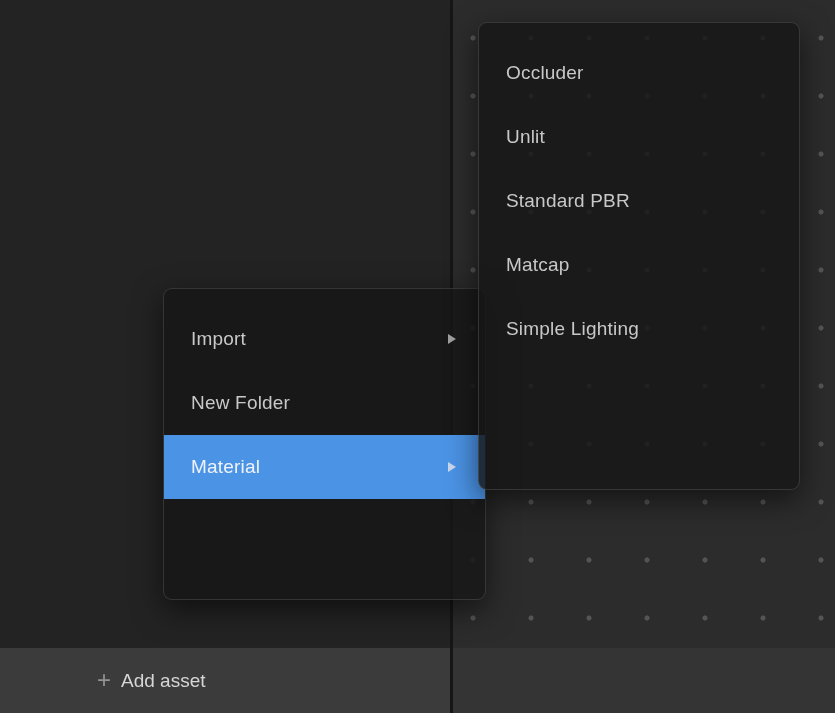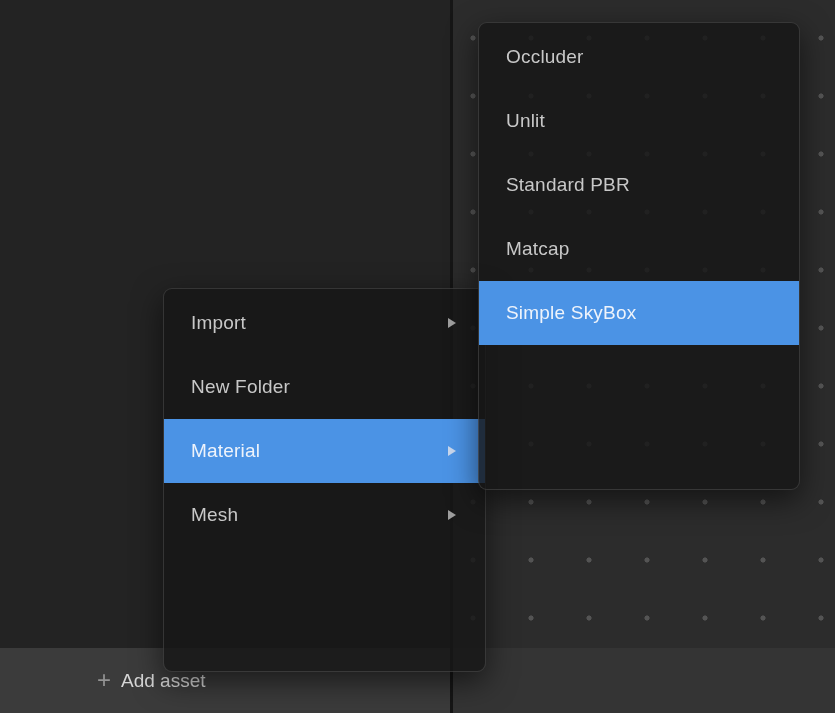--- a/index.html
+++ b/index.html
@@ -65,26 +65,26 @@
     font-size: 19px;
   }
 
   
   .menu {
     position: absolute;
     background: rgba(22,22,22,0.82);
     border: 1px solid rgba(255,255,255,0.13);
     border-radius: 9px;
     box-shadow: 0 10px 30px rgba(0,0,0,0.55);
-    padding: 2px 0;
+    padding: 18px 0;
     overflow: hidden;
   }
   .context-menu {
     left: 163px; top: 288px;
-    width: 323px; height: 384px;
+    width: 323px; height: 312px;
     z-index: 10;
   }
   .material-submenu {
     left: 478px; top: 22px;
     width: 322px; height: 468px;
     z-index: 20;
   }
   .menu-item {
     height: 64px;
     display: flex;
@@ -134,42 +134,38 @@
     <span class="submenu-arrow"></span>
   </div>
       <div class="menu-item">
     <span class="menu-label">New Folder</span>
     <span class="submenu-arrow hidden"></span>
   </div>
       <div class="menu-item highlighted">
     <span class="menu-label">Material</span>
     <span class="submenu-arrow"></span>
   </div>
-      <div class="menu-item">
-    <span class="menu-label">Mesh</span>
-    <span class="submenu-arrow"></span>
-  </div>
     </div>
 
   <div class="menu material-submenu" id="material-submenu">
       <div class="menu-item">
     <span class="menu-label">Occluder</span>
     <span class="submenu-arrow hidden"></span>
   </div>
       <div class="menu-item">
     <span class="menu-label">Unlit</span>
     <span class="submenu-arrow hidden"></span>
   </div>
       <div class="menu-item">
     <span class="menu-label">Standard PBR</span>
     <span class="submenu-arrow hidden"></span>
   </div>
       <div class="menu-item">
     <span class="menu-label">Matcap</span>
     <span class="submenu-arrow hidden"></span>
   </div>
-      <div class="menu-item highlighted">
-    <span class="menu-label">Simple SkyBox</span>
+      <div class="menu-item">
+    <span class="menu-label">Simple Lighting</span>
     <span class="submenu-arrow hidden"></span>
   </div>
     </div>
 
 </div>
 
 </body></html>

